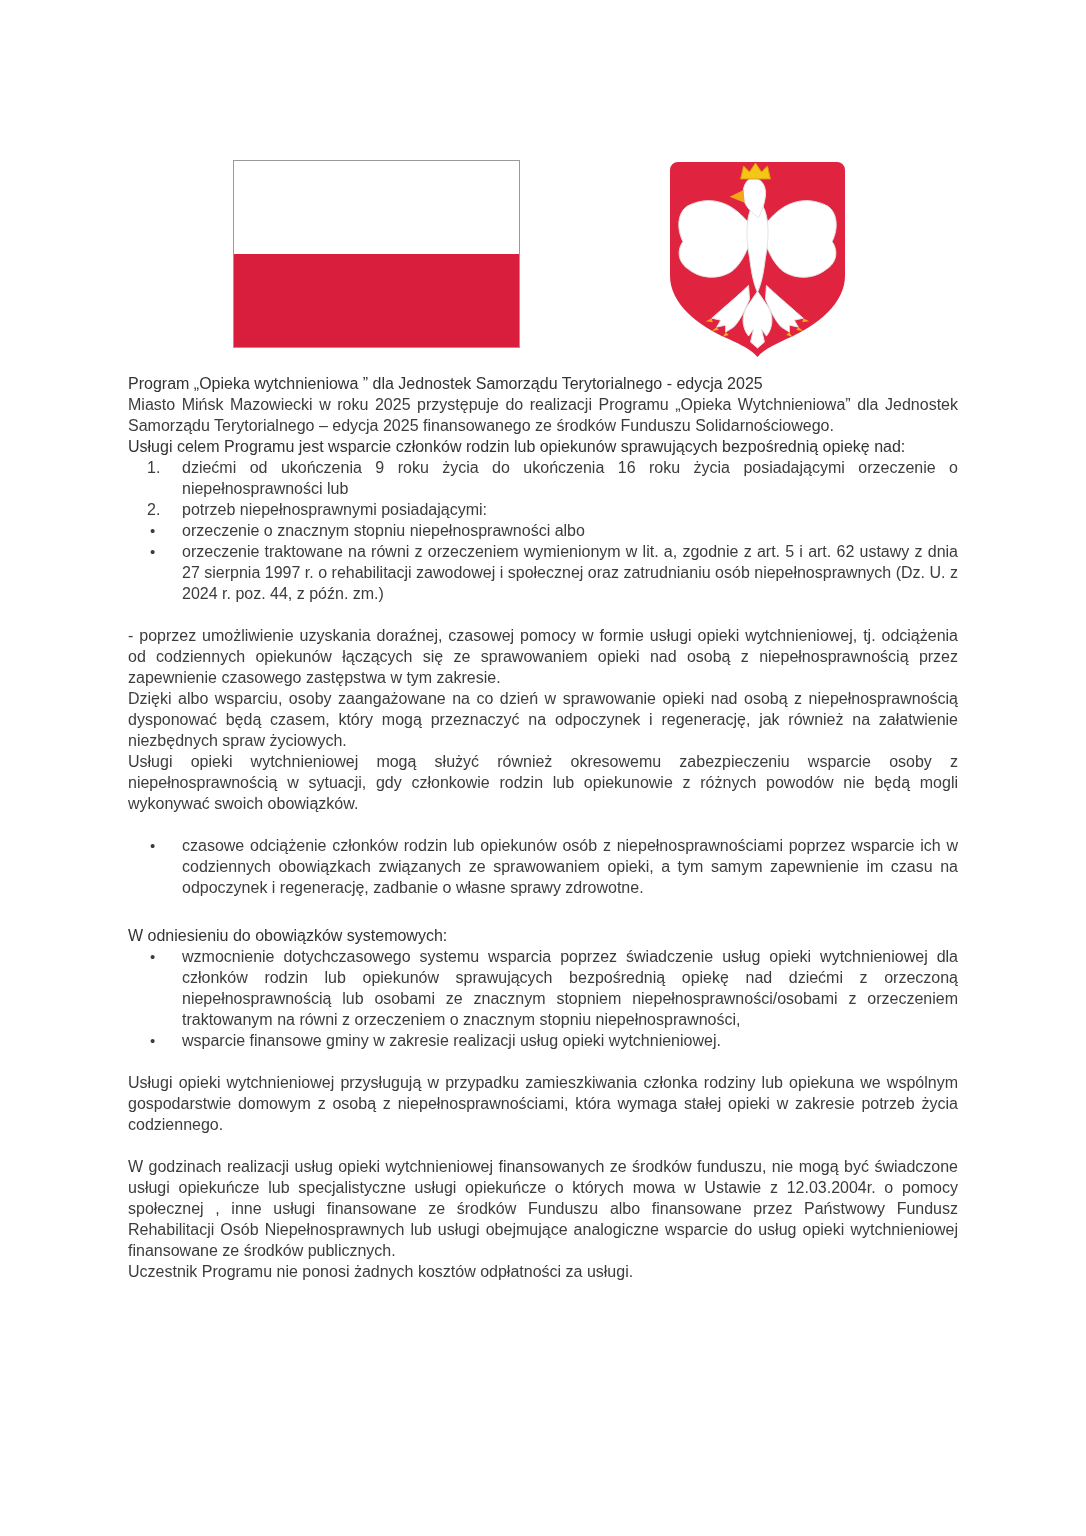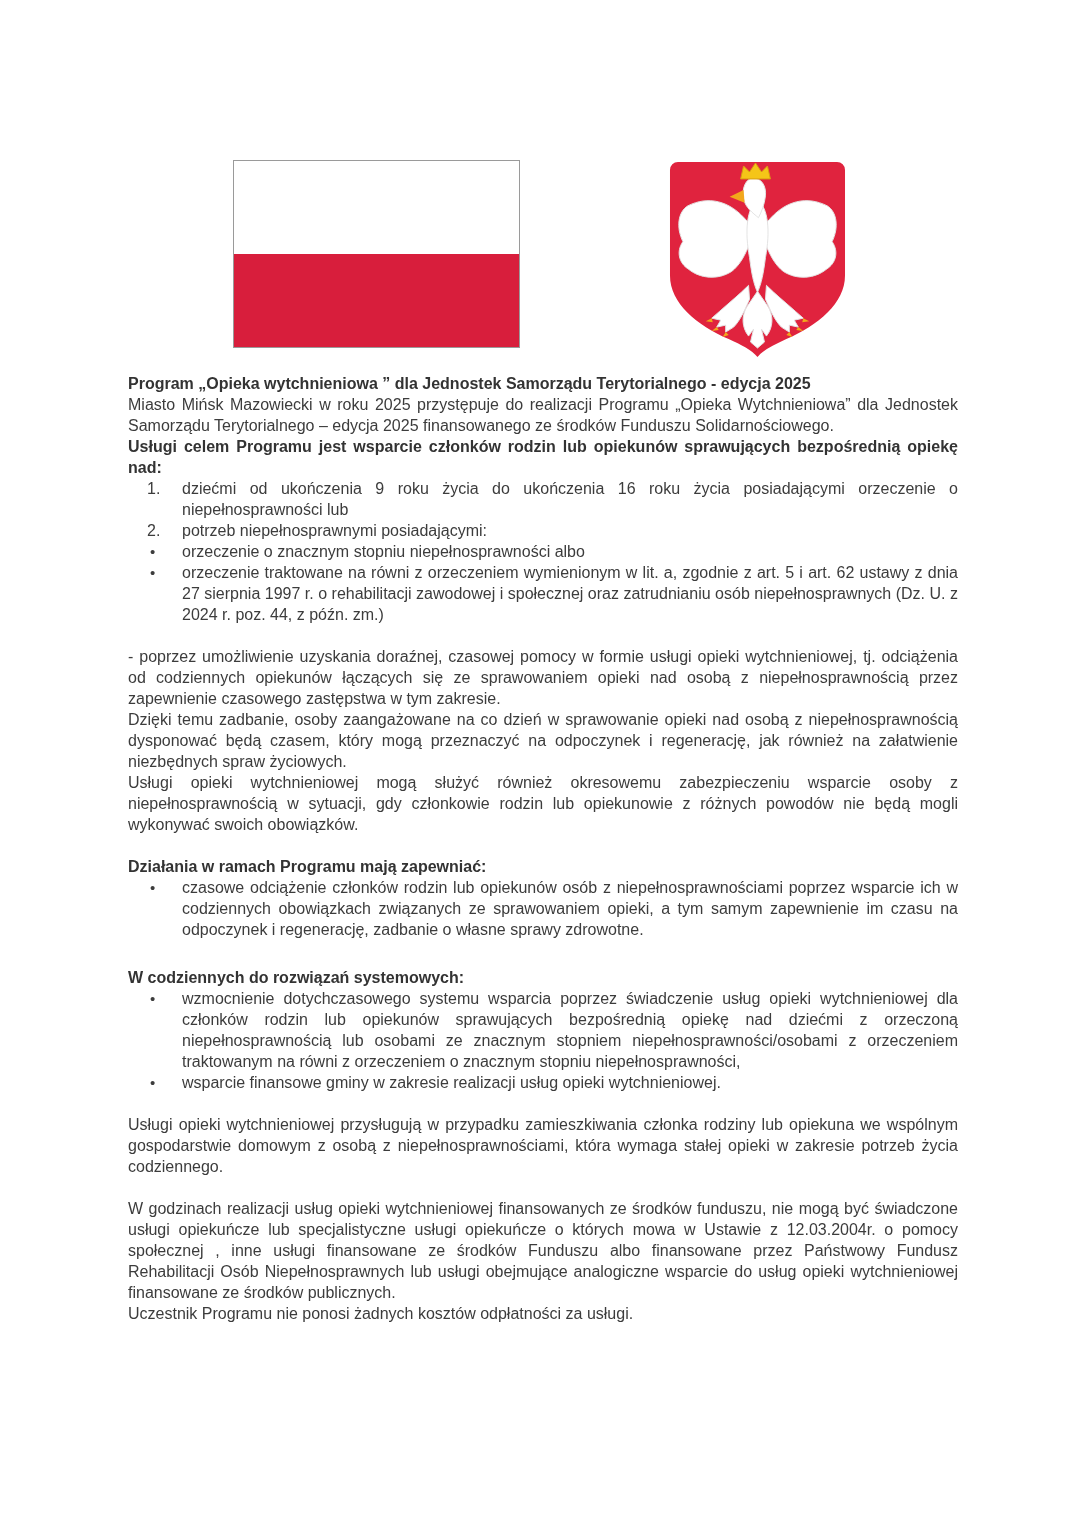--- a/index.html
+++ b/index.html
@@ -21,21 +21,21 @@
     width: 287px; height: 188px;
     border: 1px solid #9a9a9a; box-sizing: border-box;
   }
   .flag .white-half { height: 50%; background: #ffffff; }
   .flag .red-half   { height: 50%; background: #d81e3c; }
   .coat { position: absolute; left: 668px; top: 159px; width: 179px; height: 201px; }
 
   
   .content { padding: 0 128px 60px 128px; }
   p, .heading, .li { margin: 0; text-align: justify; }
-  .heading, .title { font-weight: bold; color: #333333; }
+  .heading, .title { font-weight: normal; color: #333333; }
   .spacer { height: 21px; }
   .spacer-lg { height: 27px; }
   .li { position: relative; padding-left: 54px; }
   .li .marker { position: absolute; left: 19px; top: 0; text-align: left; }
   .li.bullet .marker { left: 22px; font-size: 15px; }
 </style>
 </head>
 <body>
 
 <div class="page">
@@ -93,34 +93,33 @@
       <span>orzeczenie o znacznym stopniu niepełnosprawności albo</span>
     </div>
     <div class="li bullet">
       <span class="marker">•</span>
       <span>orzeczenie traktowane na równi z orzeczeniem wymienionym w lit. a, zgodnie z art. 5 i art. 62 ustawy z dnia 27 sierpnia 1997 r. o rehabilitacji zawodowej i społecznej oraz zatrudnianiu osób niepełnosprawnych (Dz. U. z 2024 r. poz. 44, z późn. zm.)</span>
     </div>
 
     <div class="spacer"></div>
 
     <p>- poprzez umożliwienie uzyskania doraźnej, czasowej pomocy w formie usługi opieki wytchnieniowej, tj. odciążenia od codziennych opiekunów łączących się ze sprawowaniem opieki nad osobą z niepełnosprawnością przez zapewnienie czasowego zastępstwa w tym zakresie.</p>
-    <p>Dzięki temu zadbanie, osoby zaangażowane na co dzień w sprawowanie opieki nad osobą z niepełnosprawnością dysponować będą czasem, który mogą przeznaczyć na odpoczynek i regenerację, jak również na załatwienie niezbędnych spraw życiowych.</p>
+    <p>Dzięki albo wsparciu, osoby zaangażowane na co dzień w sprawowanie opieki nad osobą z niepełnosprawnością dysponować będą czasem, który mogą przeznaczyć na odpoczynek i regenerację, jak również na załatwienie niezbędnych spraw życiowych.</p>
     <p>Usługi opieki wytchnieniowej mogą służyć również okresowemu zabezpieczeniu wsparcie osoby z niepełnosprawnością w sytuacji, gdy członkowie rodzin lub opiekunowie z różnych powodów nie będą mogli wykonywać swoich obowiązków.</p>
 
     <div class="spacer"></div>
 
-    <p class="heading">Działania w ramach Programu mają zapewniać:</p>
     <div class="li bullet">
       <span class="marker">•</span>
       <span>czasowe odciążenie członków rodzin lub opiekunów osób z niepełnosprawnościami poprzez wsparcie ich w codziennych obowiązkach związanych ze sprawowaniem opieki, a tym samym zapewnienie im czasu na odpoczynek i regenerację, zadbanie o własne sprawy zdrowotne.</span>
     </div>
 
     <div class="spacer-lg"></div>
 
-    <p class="heading">W codziennych do rozwiązań systemowych:</p>
+    <p class="heading">W odniesieniu do obowiązków systemowych:</p>
     <div class="li bullet">
       <span class="marker">•</span>
       <span>wzmocnienie dotychczasowego systemu wsparcia poprzez świadczenie usług opieki wytchnieniowej dla członków rodzin lub opiekunów sprawujących bezpośrednią opiekę nad dziećmi z orzeczoną niepełnosprawnością lub osobami ze znacznym stopniem niepełnosprawności/osobami z orzeczeniem traktowanym na równi z orzeczeniem o znacznym stopniu niepełnosprawności,</span>
     </div>
     <div class="li bullet">
       <span class="marker">•</span>
       <span>wsparcie finansowe gminy w zakresie realizacji usług opieki wytchnieniowej.</span>
     </div>
 
     <div class="spacer"></div>

